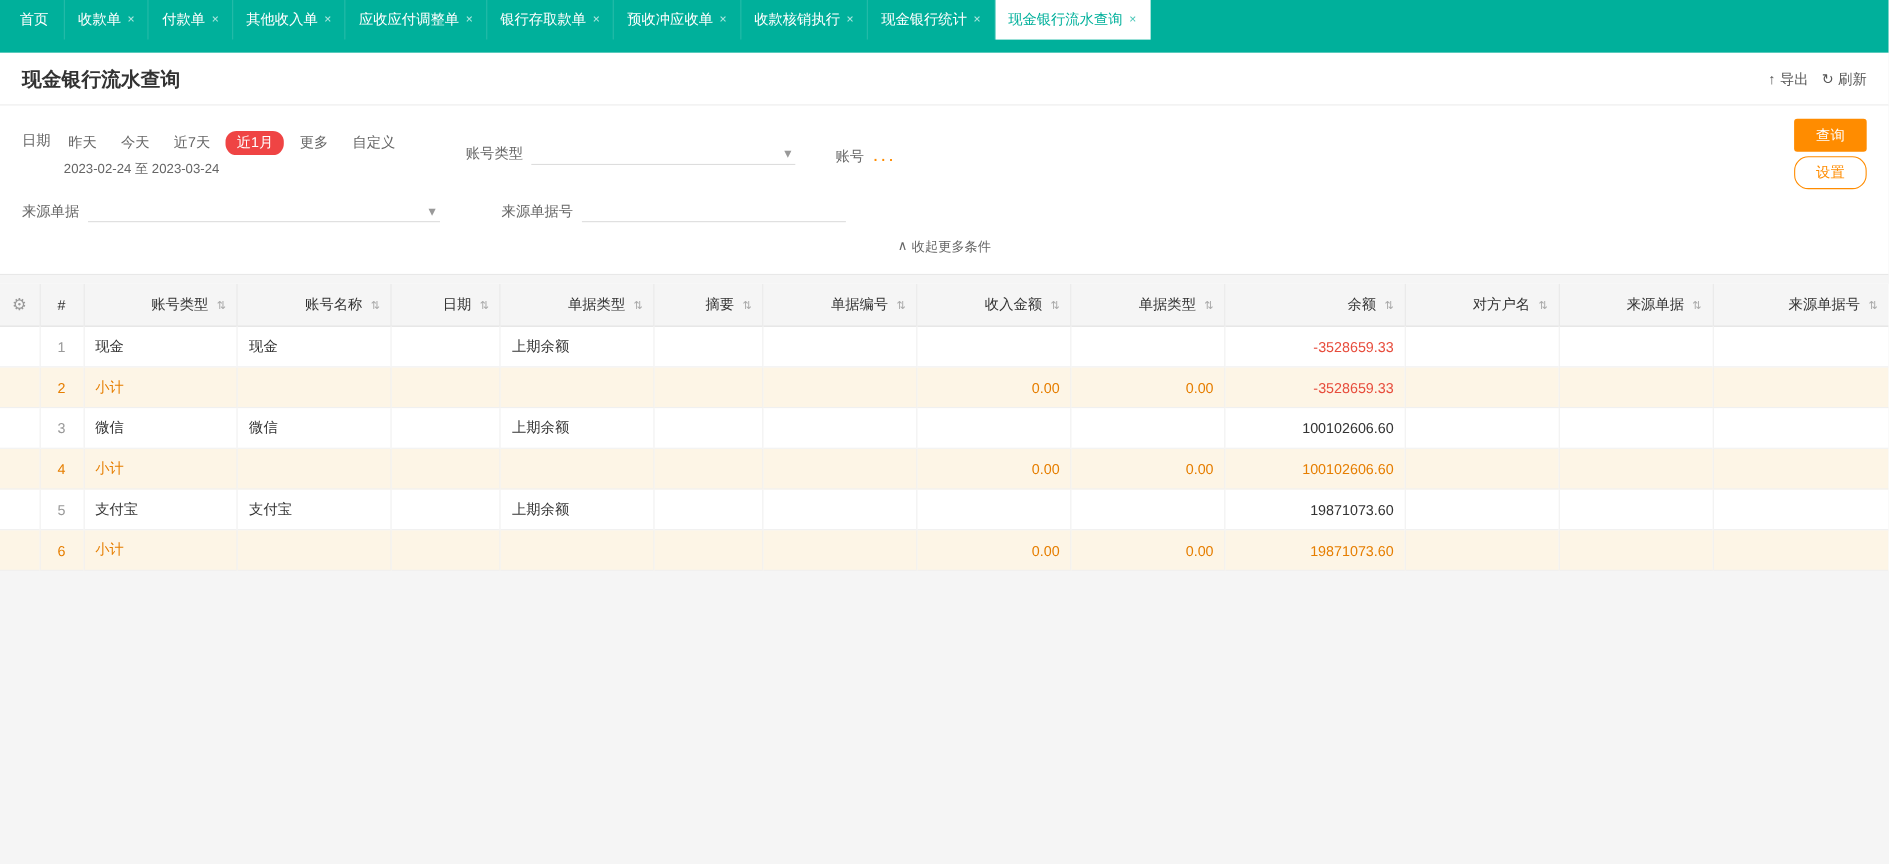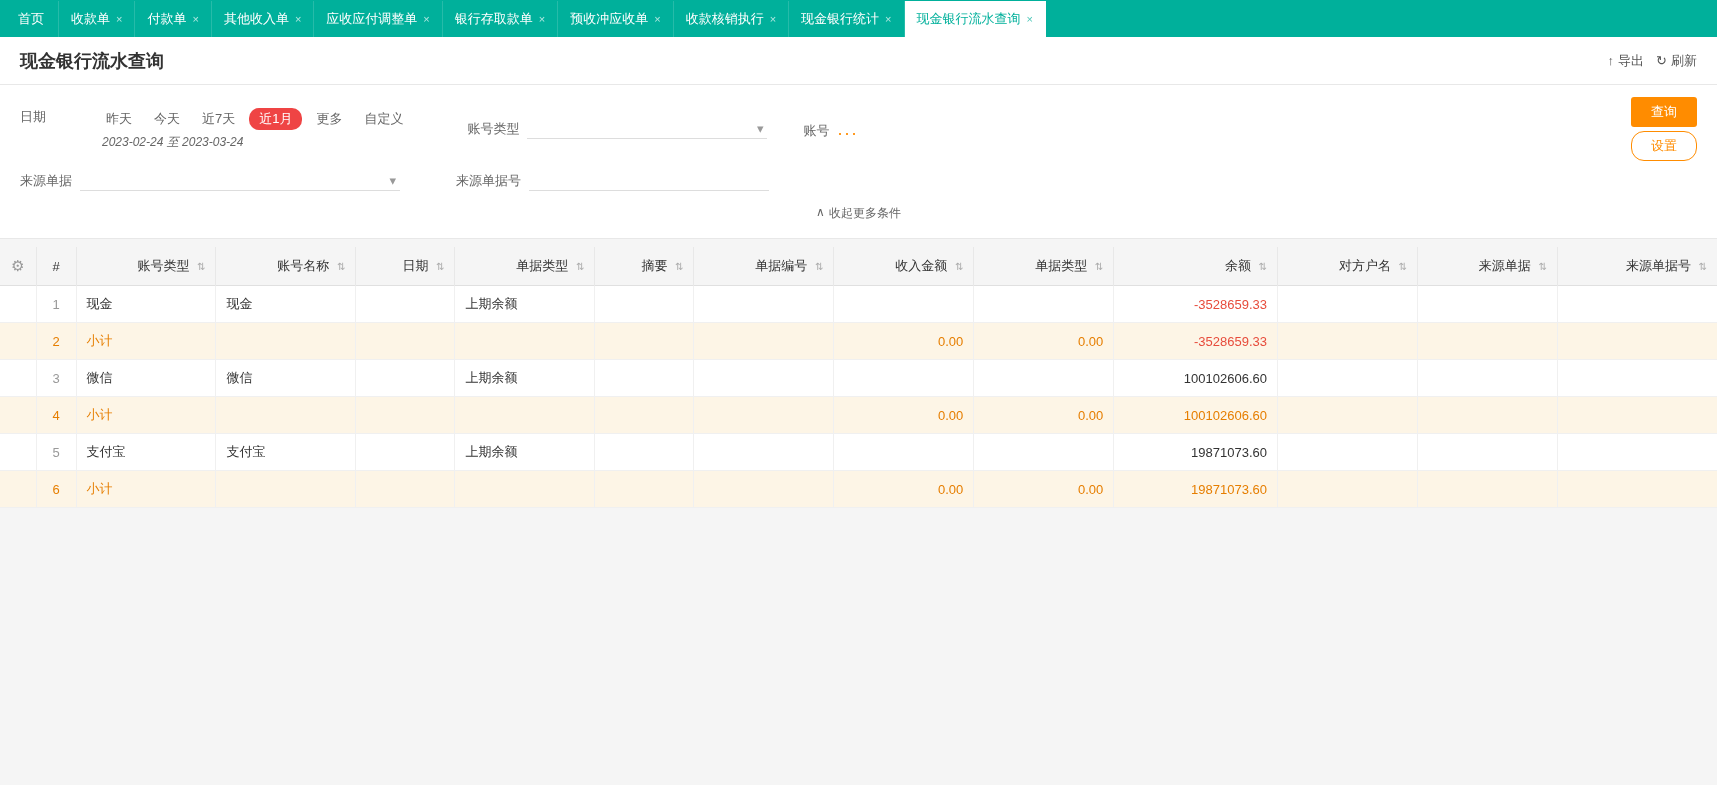--- a/index.html
+++ b/index.html
@@ -2,22 +2,22 @@
 <html><head>
   <meta charset="utf-8">
   <style>
     * { box-sizing: border-box; margin: 0; padding: 0; font-family: 'Microsoft YaHei', Arial, sans-serif; }
     body { background: #f5f5f5; font-size: 13px; }
 
     
     .top-nav {
       background: #00b09b;
       display: flex;
-      align-items: flex-end;
-      height: 37px;
+      align-items: flex-start;
+      height: 48px;
       padding: 0 4px;
       overflow: hidden;
     }
     .nav-item {
       color: #fff;
       padding: 0 12px;
       height: 36px;
       display: flex;
       align-items: center;
       cursor: pointer;
@@ -106,21 +106,20 @@
     .date-btn.active {
       background: #ef4444;
       color: #fff;
       border-radius: 10px;
       padding: 2px 10px;
     }
     .date-range {
       color: #666;
       font-size: 12px;
       margin-left: 4px;
-      font-style: italic;
     }
     .filter-select {
       display: flex;
       align-items: center;
       gap: 4px;
       border-bottom: 1px solid #ddd;
       padding: 2px 4px;
       min-width: 140px;
       cursor: pointer;
     }
@@ -272,21 +271,21 @@
       <span>刷新</span>
     </div>
   </div>
 </div>
 
 <div class="filter-area">
   <div class="filter-row">
 
     <div style="display:flex;align-items:flex-start;gap:8px;">
       <span class="filter-label">日期</span>
-      <div style="display:flex;flex-direction:column;gap:4px;margin-left:44px;">
+      <div style="display:flex;flex-direction:column;gap:4px;">
         <div class="date-options">
           <span class="date-btn">昨天</span>
           <span class="date-btn">今天</span>
           <span class="date-btn">近7天</span>
           <span class="date-btn active">近1月</span>
           <span class="date-btn">更多</span>
           <span class="date-btn">自定义</span>
         </div>
         <span class="date-range">2023-02-24 至 2023-03-24</span>
       </div>

